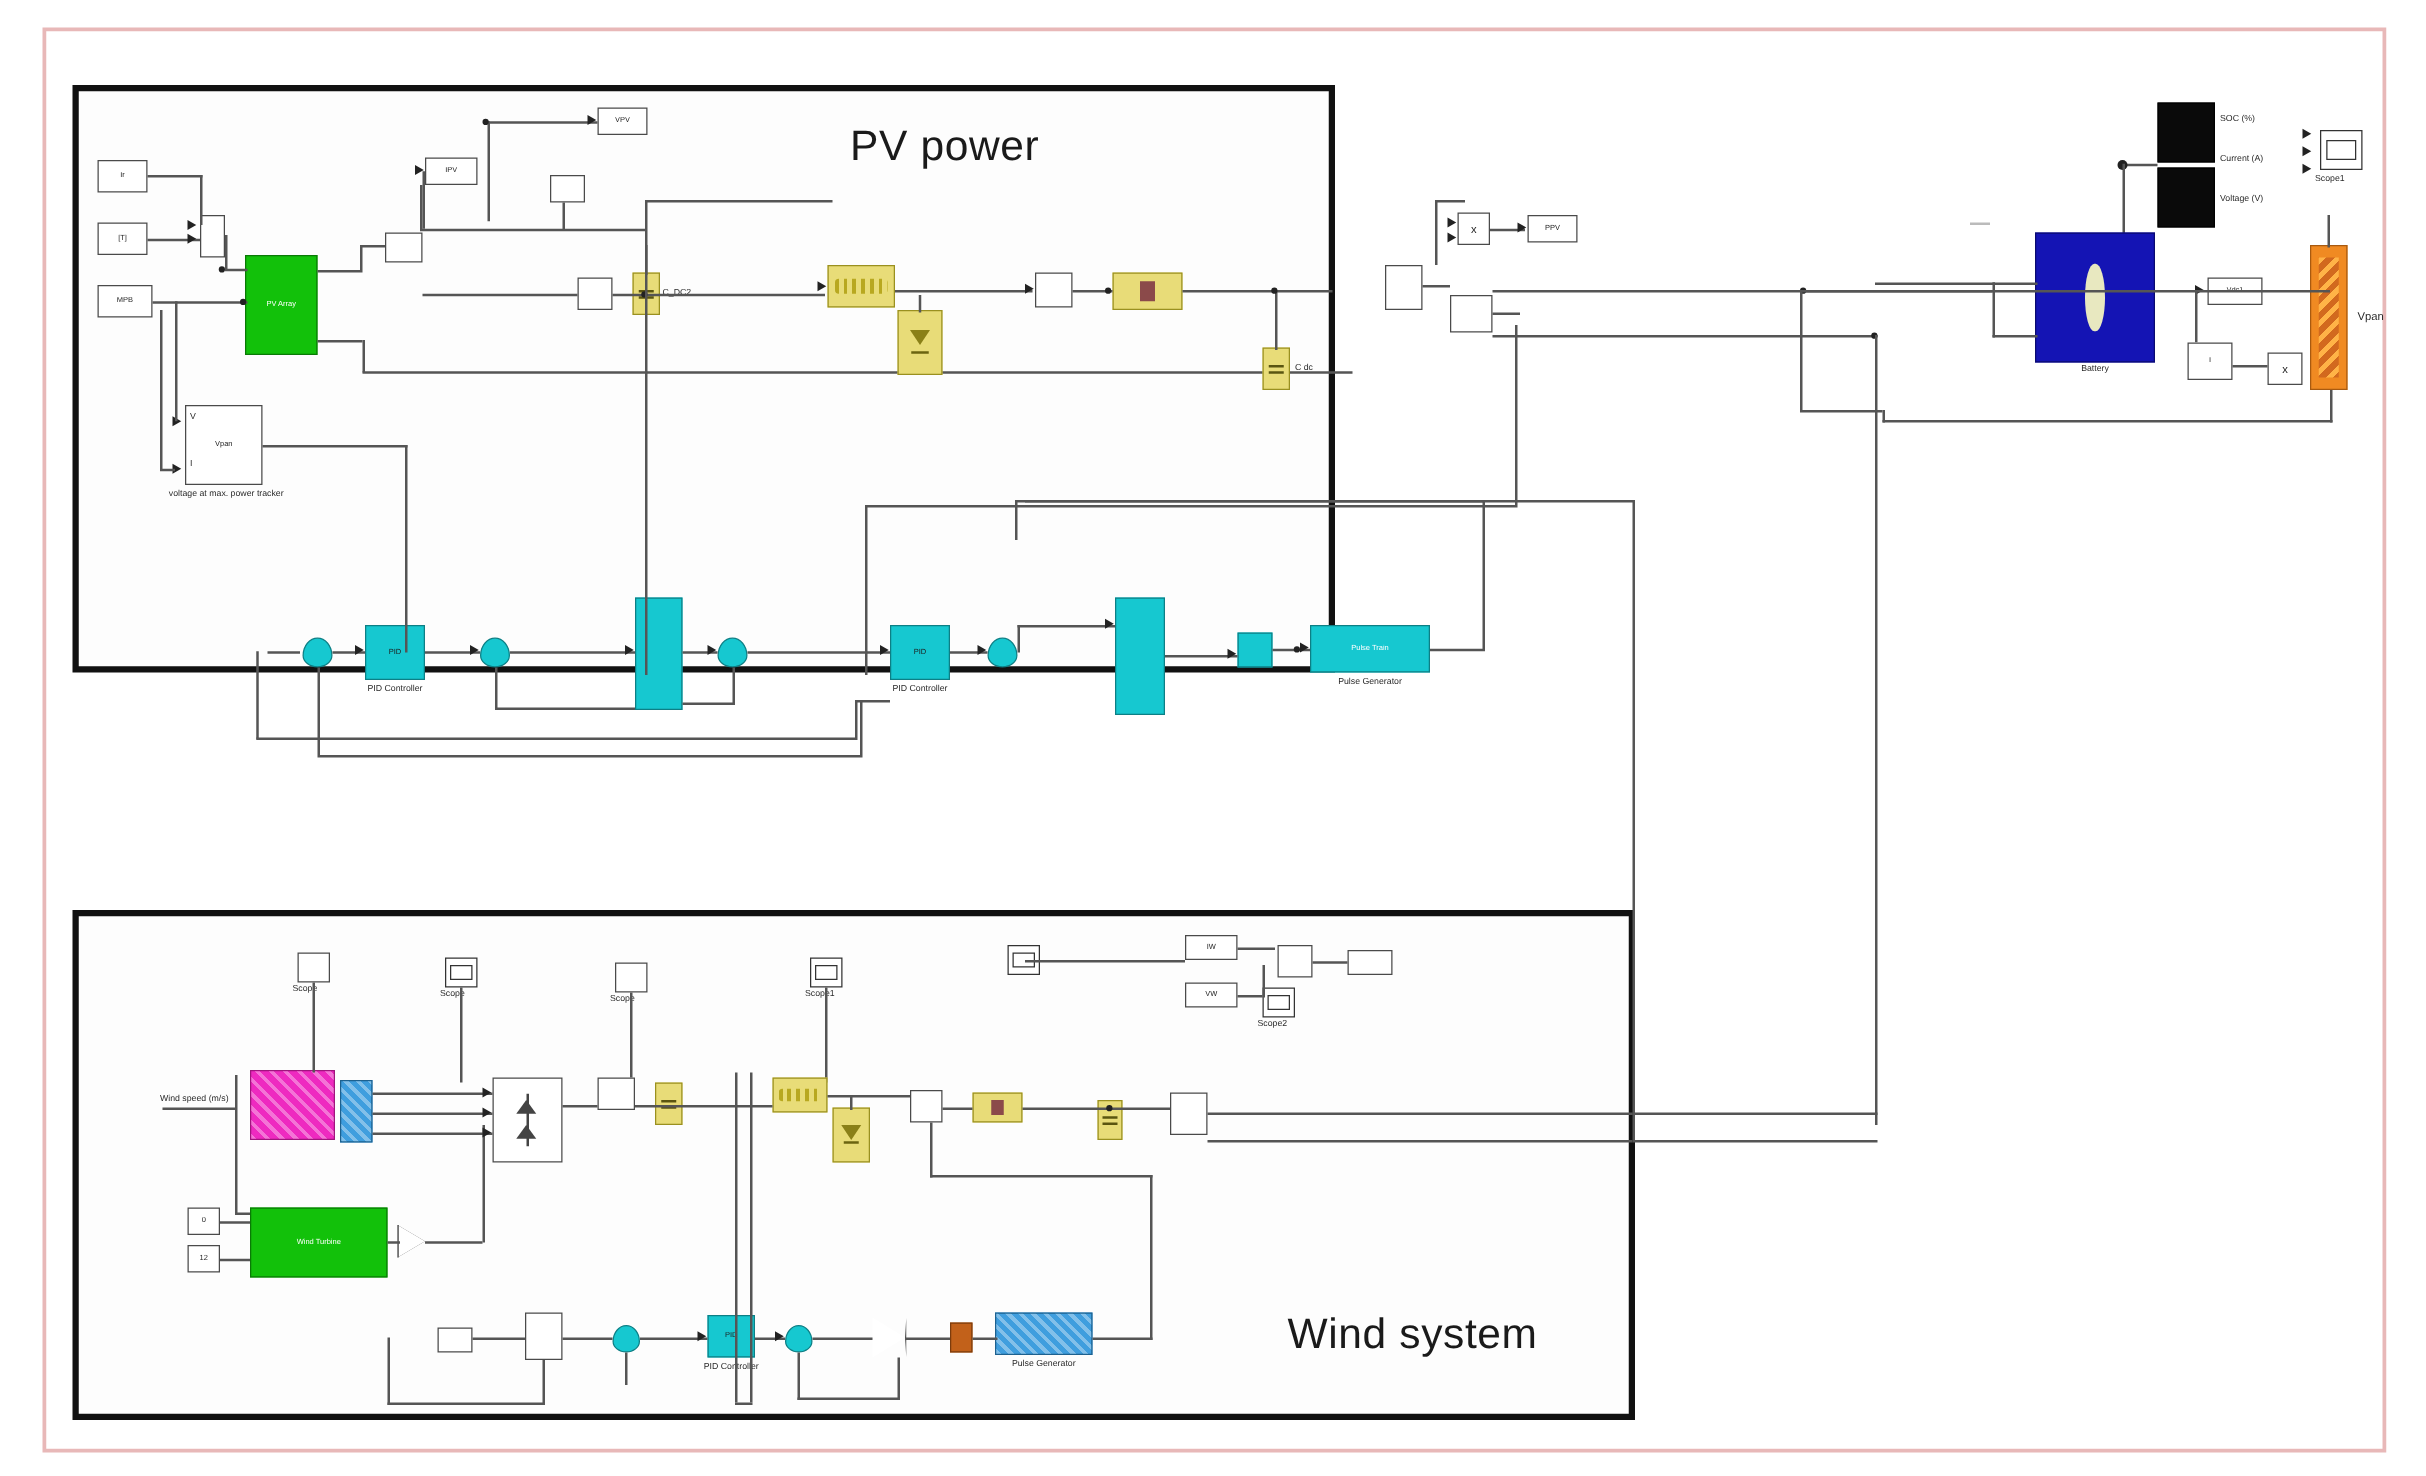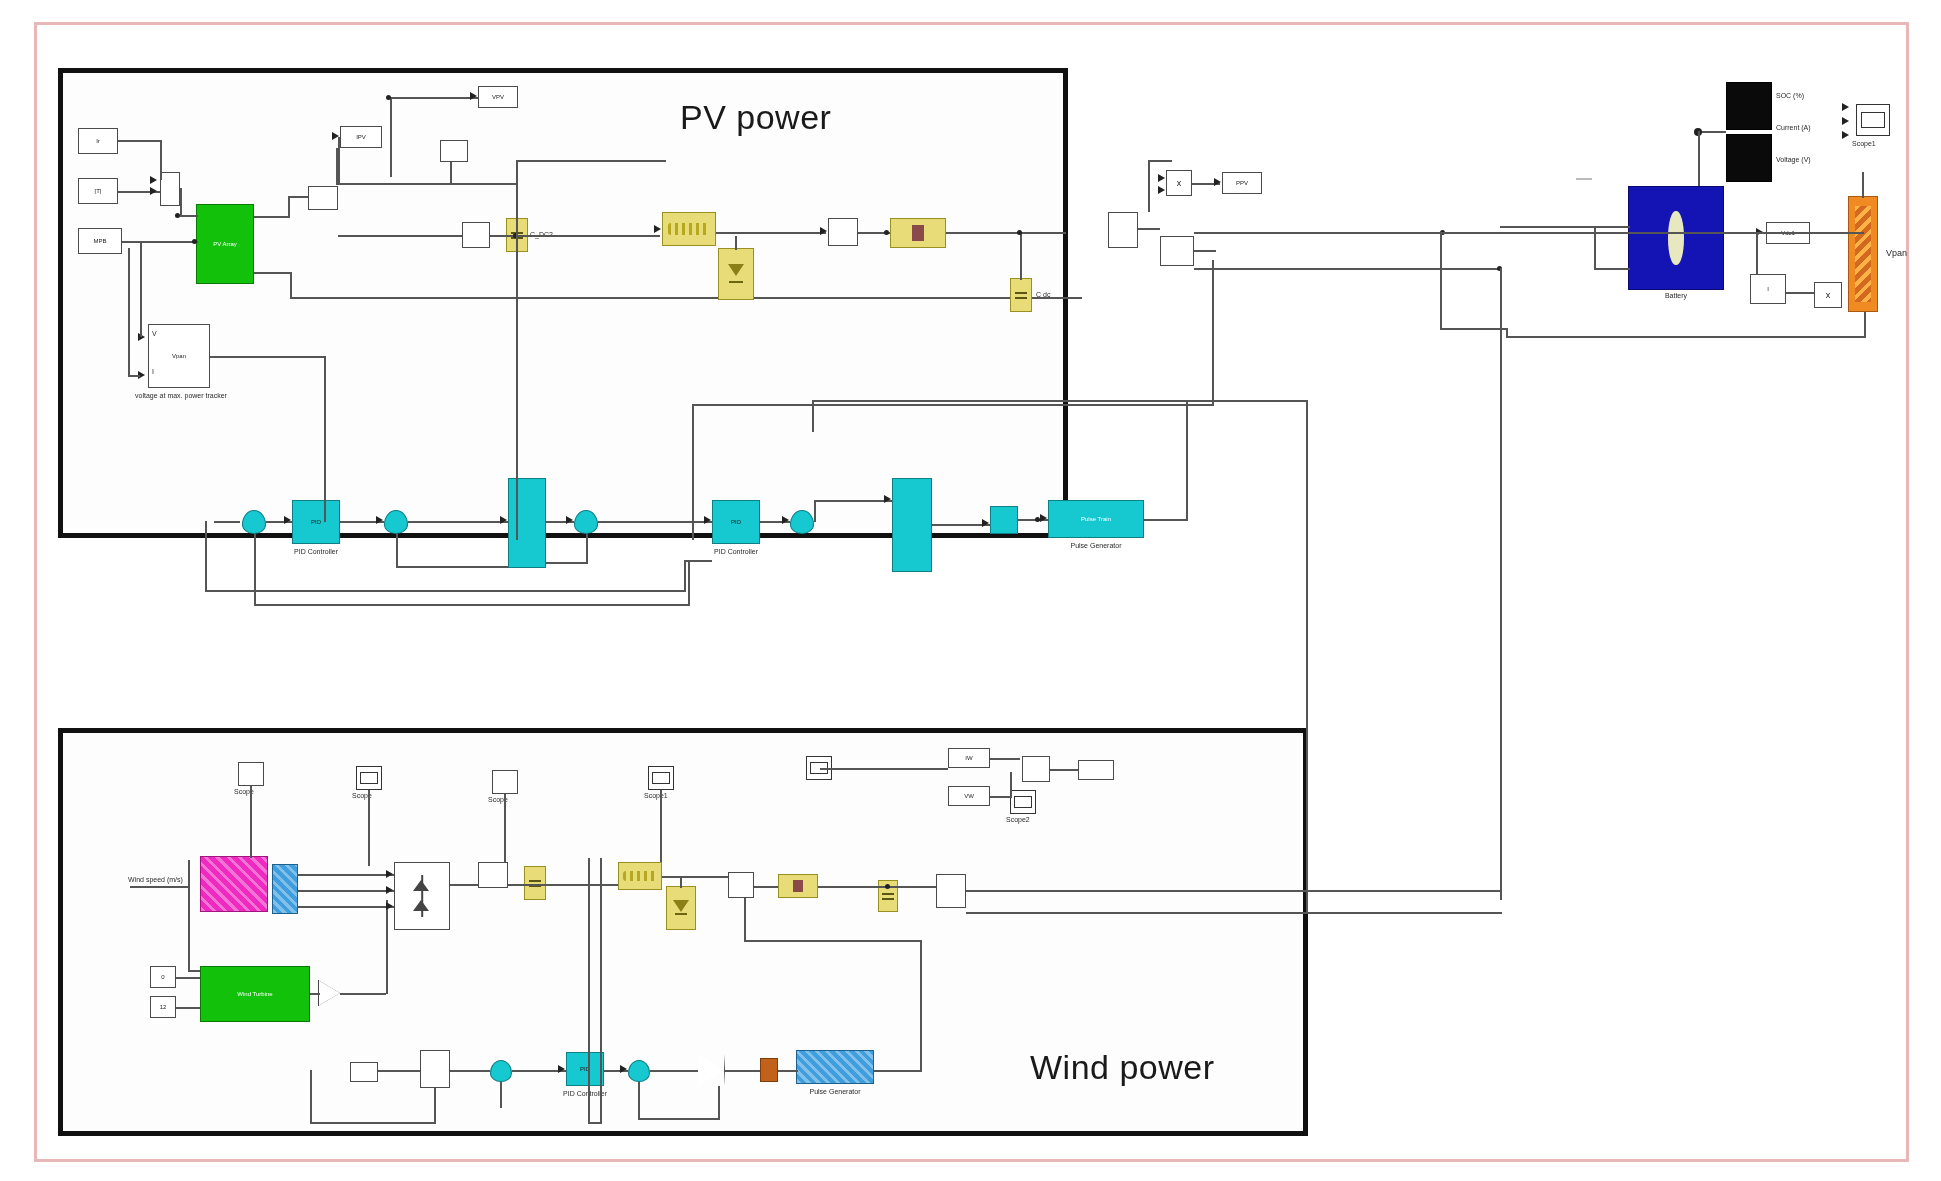--- a/index.html
+++ b/index.html
@@ -288,21 +288,21 @@
   <div class="lbl s7" style="left:152px;top:368px;">I</div>
   <div class="arw" style="left:138px;top:333px;"></div>
   <div class="arw" style="left:138px;top:371px;"></div>
   <div class="wire wv" style="left:140px;top:241px;height:96px;"></div>
   <div class="wire wv" style="left:128px;top:248px;height:128px;"></div>
   <div class="wire wh" style="left:128px;top:375px;width:12px;"></div>
   <div class="wire wh" style="left:210px;top:356px;width:116px;"></div>
   <div class="wire wv" style="left:324px;top:356px;height:166px;"></div>
 
   <div class="panel" style="left:58px;top:728px;width:1250px;height:408px;"></div>
-  <div class="panel-title" style="left:1030px;top:1048px;">Wind power</div>
+  <div class="panel-title" style="left:1030px;top:1048px;">Wind system</div>
 
   <div class="lbl s7" style="left:128px;top:876px;">Wind speed (m/s)</div>
   <div class="wire wh" style="left:130px;top:886px;width:58px;"></div>
   <div class="wire wv" style="left:188px;top:860px;height:52px;"></div>
 
   <div class="blk blk-magenta" style="left:200px;top:856px;width:68px;height:56px;">
     <div class="hatch-mag"></div>
   </div>
 
   <div class="blk blk-lblue" style="left:272px;top:864px;width:26px;height:50px;">

